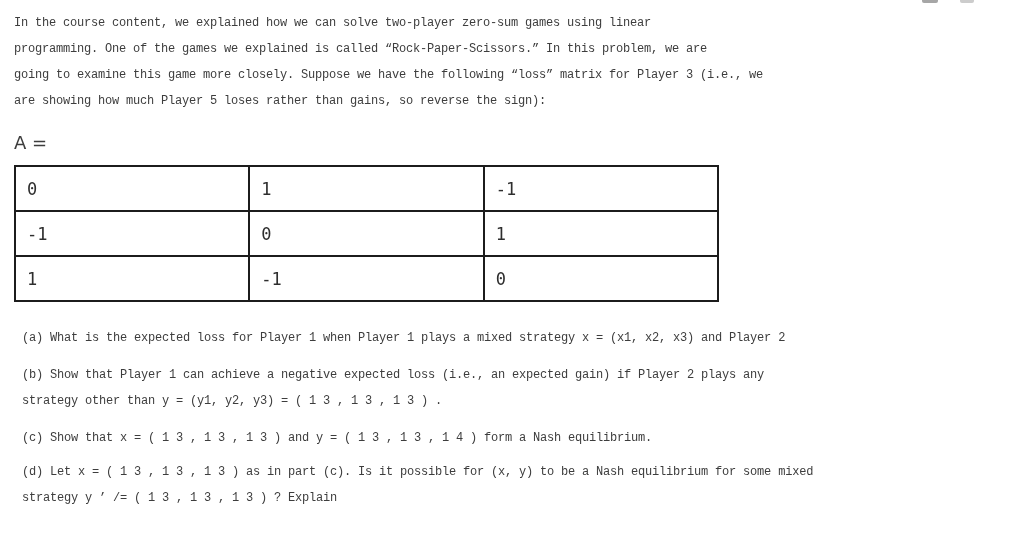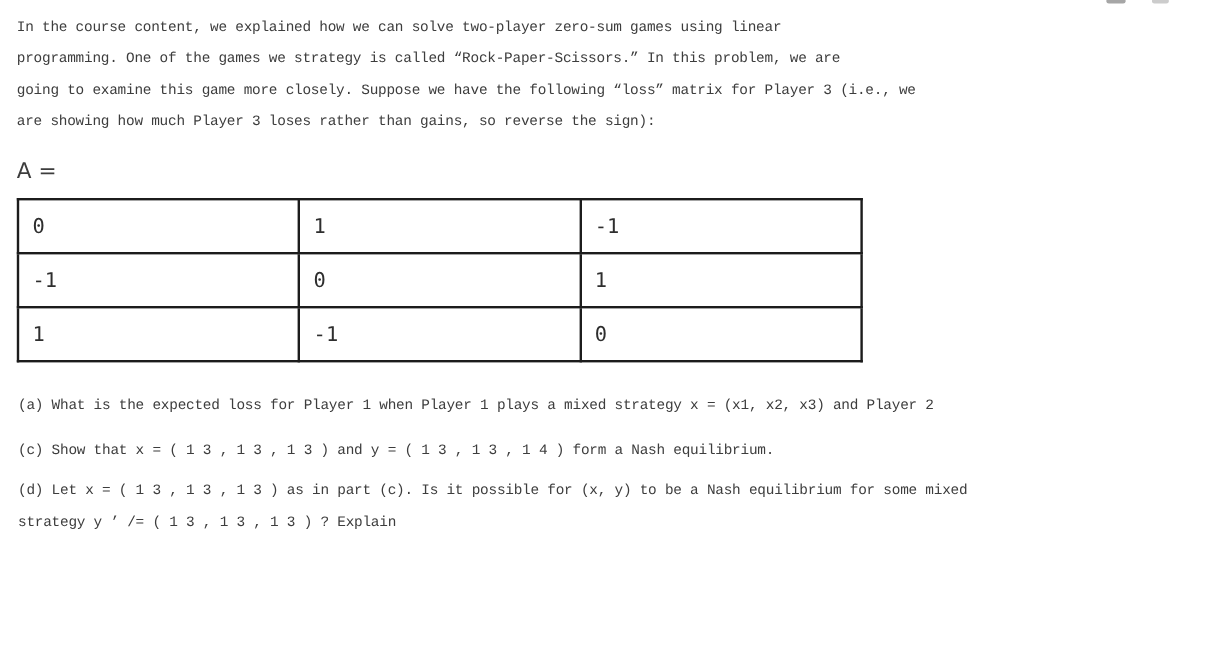--- a/index.html
+++ b/index.html
@@ -44,21 +44,21 @@
     border: 2px solid #1c1c1c;
     height: 43px;
     padding: 0 0 0 11px;
     font-family: "DejaVu Sans Mono", "Liberation Mono", monospace;
     font-size: 17px;
     color: #2e2e2e;
     vertical-align: middle;
     background: #ffffff;
   }
   .question {
-    margin: 1px;
+    margin: 8px;
   }
   .question.qa { margin-top: 23px; }
   .question.qb { margin-top: 11px; }
   .question.qc { margin-top: 11px; }
   .question.qd { margin-top: 8px; }
   .ui-fragment {
     position: absolute;
     top: 0;
     height: 3px;
     border-radius: 0 0 2px 2px;
@@ -79,23 +79,23 @@
 
 <div class="page">
 
   <div class="ui-fragment frag1"></div>
   <div class="ui-fragment frag2"></div>
 
   <div class="content">
 
     <div class="intro">
       <div class="textline">In the course content, we explained how we can solve two-player zero-sum games using linear</div>
-      <div class="textline">programming. One of the games we strategy is called “Rock-Paper-Scissors.” In this problem, we are</div>
+      <div class="textline">programming. One of the games we explained is called “Rock-Paper-Scissors.” In this problem, we are</div>
       <div class="textline">going to examine this game more closely. Suppose we have the following “loss” matrix for Player 3 (i.e., we</div>
-      <div class="textline">are showing how much Player 3 loses rather than gains, so reverse the sign):</div>
+      <div class="textline">are showing how much Player 5 loses rather than gains, so reverse the sign):</div>
     </div>
 
     <div class="matrix-label">A =</div>
 
     <table class="loss-matrix">
       <tbody>
         <tr>
           <td>0</td>
           <td>1</td>
           <td>-1</td>
@@ -110,20 +110,24 @@
           <td>-1</td>
           <td>0</td>
         </tr>
       </tbody>
     </table>
 
     <div class="question qa">
       <div class="textline">(a) What is the expected loss for Player 1 when Player 1 plays a mixed strategy x = (x1, x2, x3) and Player 2</div>
     </div>
 
+    <div class="question qb">
+      <div class="textline">(b) Show that Player 1 can achieve a negative expected loss (i.e., an expected gain) if Player 2 plays any</div>
+      <div class="textline">strategy other than y = (y1, y2, y3) = ( 1 3 , 1 3 , 1 3 ) .</div>
+    </div>
 
     <div class="question qc">
       <div class="textline">(c) Show that x = ( 1 3 , 1 3 , 1 3 ) and y = ( 1 3 , 1 3 , 1 4 ) form a Nash equilibrium.</div>
     </div>
 
     <div class="question qd">
       <div class="textline">(d) Let x = ( 1 3 , 1 3 , 1 3 ) as in part (c). Is it possible for (x, y) to be a Nash equilibrium for some mixed</div>
       <div class="textline">strategy y ’ /= ( 1 3 , 1 3 , 1 3 ) ? Explain</div>
     </div>
 

